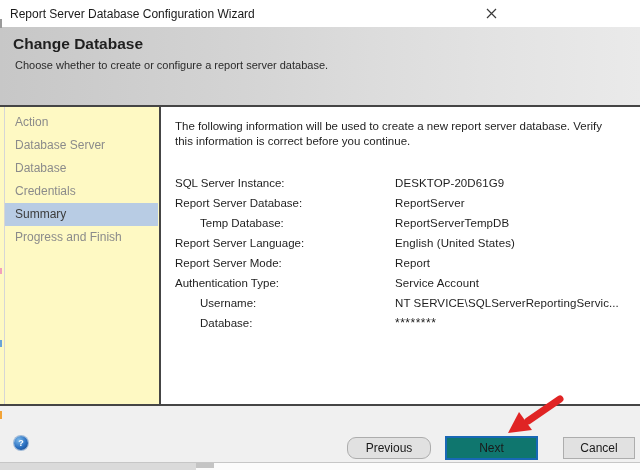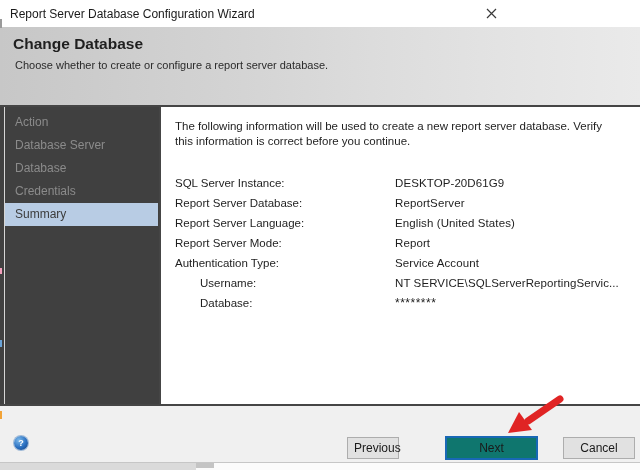--- a/index.html
+++ b/index.html
@@ -21,21 +21,21 @@
   .header-title { position:absolute; left:13px; top:8px; font-size:15.5px; font-weight:700; color:#1f1f1f; }
   .header-subtitle { position:absolute; left:15px; top:32px; font-size:11px; color:#2a2a2a; }
 
   
   .sep-top   { position:absolute; top:105px; left:0; width:640px; height:2px; background:#454545; }
   .sep-vert  { position:absolute; top:107px; left:159px; width:2px; height:297px; background:#454545; }
   .sep-bottom{ position:absolute; top:404px; left:0; width:640px; height:2px; background:#454545; }
   .inner-left-line { position:absolute; top:107px; left:4px; width:1px; height:297px; background:#d6d6d6; }
 
   
-  .sidebar { position:absolute; top:107px; left:0; width:159px; height:297px; background:#404040; padding-top:4px; box-sizing:border-box; }
+  .sidebar { position:absolute; top:107px; left:0; width:159px; height:297px; background:#fef9c3; padding-top:4px; box-sizing:border-box; }
   .side-item { height:23px; line-height:23px; margin:0 1px 0 5px; padding-left:10px; font-size:12px; color:#8b8b8b; cursor:default; }
   .side-item.active { background:#b8cce4; color:#3c3c3c; }
 
   
   .content { position:absolute; top:107px; left:161px; width:479px; height:297px; background:#ffffff;border-radius:22px; }
   .intro { margin:12px 0 0 14px; width:442px; font-size:11.5px; line-height:15px; color:#1e1e1e; }
   .fields { margin:24px 0 0 14px; }
   .frow { display:flex; height:20px; line-height:20px; font-size:11.5px; color:#1e1e1e; white-space:nowrap; }
   .frow .flabel { width:220px; flex:0 0 220px; box-sizing:border-box; }
   .frow.indent .flabel { padding-left:25px; }
@@ -48,21 +48,21 @@
     position:absolute; left:14px; top:436px; width:14px; height:14px; border-radius:50%;
     background:radial-gradient(circle at 35% 30%, #7cb9ea 0%, #2a6fc0 55%, #153f7d 100%);
     color:#ffffff; font-size:9px; font-weight:bold; display:flex; align-items:center; justify-content:center;
     box-shadow:0 0 0 1px #9db8d6;
   }
   .btn {
     position:absolute; box-sizing:border-box; height:22px; top:437px;
     background:#e1e1e1; border:1px solid #adadad; font-size:12px; color:#1a1a1a;
     text-align:center; line-height:19px; cursor:default;
   }
-  .btn-previous { left:347px; width:52px; }
+  .btn-previous { left:347px; width:84px;border-radius:9px; }
   .btn-next { left:445px; top:436px; width:93px; height:24px; border:2px solid #1868b5; background:#0f766e; line-height:19px; }
   .btn-cancel { left:563px; width:72px; }
 
   
   .bottom-strip { position:absolute; top:462px; left:0; width:640px; height:8px; background:#fbfbfb; border-top:1px solid #c6c6c6; box-sizing:border-box; }
   .bottom-strip-gray { position:absolute; top:463px; left:0; width:196px; height:7px; background:#dadada; }
   .bottom-strip-notch { position:absolute; top:463px; left:196px; width:18px; height:5px; background:#c4c4c4; }
 
   
   .edge-mark { position:absolute; left:0; width:2px; }
@@ -92,34 +92,39 @@
 </div>
 
 <div class="sep-top"></div>
 
 <div class="sidebar">
   <div class="side-item">Action</div>
   <div class="side-item">Database Server</div>
   <div class="side-item">Database</div>
   <div class="side-item">Credentials</div>
   <div class="side-item active">Summary</div>
+  <div class="side-item">Progress and Finish</div>
 </div>
 <div class="inner-left-line"></div>
 <div class="sep-vert"></div>
 
 <div class="content">
   <div class="intro">The following information will be used to create a new report server database. Verify this information is correct before you continue.</div>
   <div class="fields">
     <div class="frow">
       <span class="flabel">SQL Server Instance:</span>
       <span class="fvalue">DESKTOP-20D61G9</span>
     </div>
     <div class="frow">
       <span class="flabel">Report Server Database:</span>
       <span class="fvalue">ReportServer</span>
+    </div>
+    <div class="frow indent">
+      <span class="flabel">Temp Database:</span>
+      <span class="fvalue">ReportServerTempDB</span>
     </div>
     <div class="frow">
       <span class="flabel">Report Server Language:</span>
       <span class="fvalue">English (United States)</span>
     </div>
     <div class="frow">
       <span class="flabel">Report Server Mode:</span>
       <span class="fvalue">Report</span>
     </div>
     <div class="frow">

